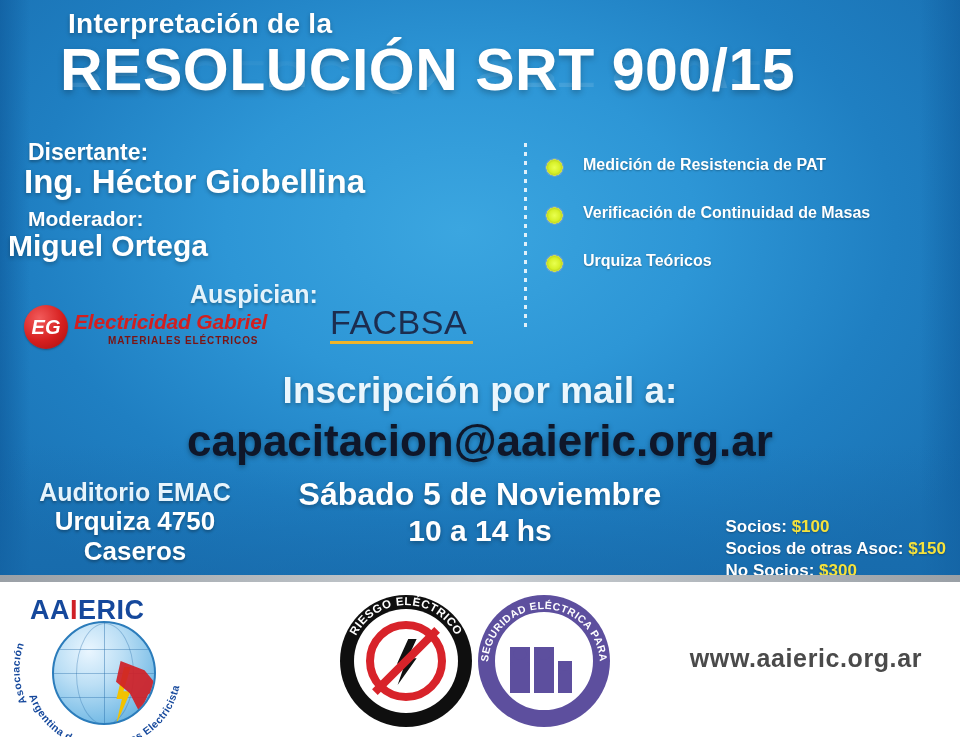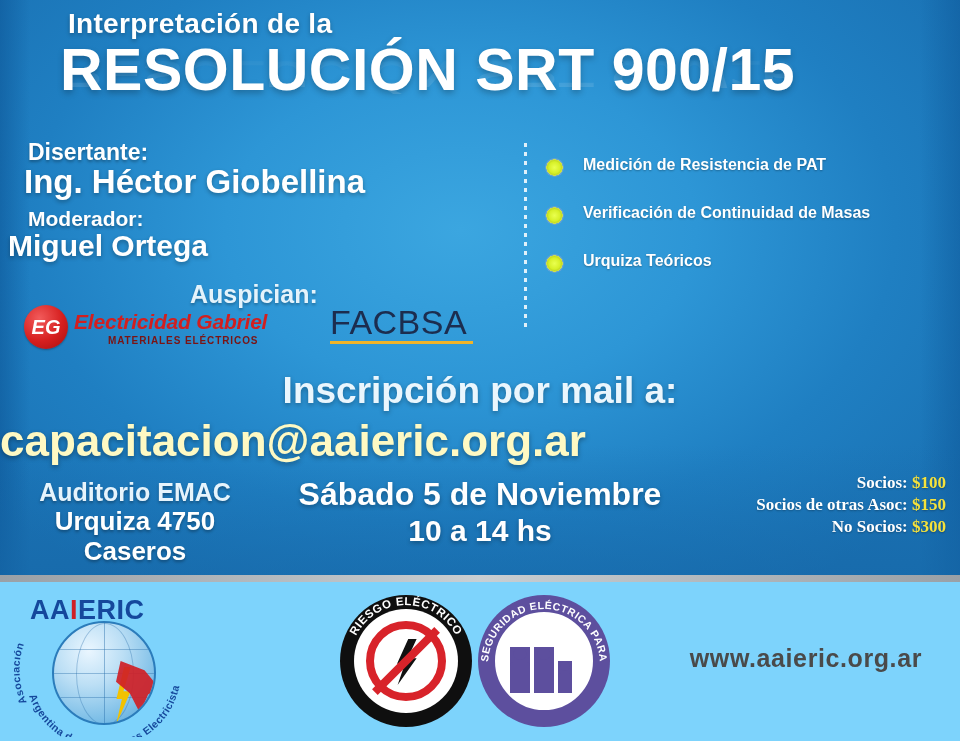--- a/index.html
+++ b/index.html
@@ -210,23 +210,24 @@
     text-align: center;
     font-size: 37px;
     font-weight: bold;
     color: #eaf6fd;
     text-shadow: 0 2px 5px rgba(0,0,0,0.3);
   }
   .inscription-mail {
     position: absolute;
     left: 0; top: 416px;
     width: 960px;
+    text-align: center;
     font-size: 44px;
     font-weight: bold;
-    color: #fef9c3;
+    color: #0f172a;
     text-shadow: 0 2px 5px rgba(0,0,0,0.35);
   }
 
   
   .venue-title {
     position: absolute;
     left: 10px; top: 478px;
     width: 250px; text-align: center;
     font-size: 25px; font-weight: bold; color: #e6f4fc;
     text-shadow: 0 2px 3px rgba(0,0,0,0.3);
@@ -254,23 +255,21 @@
   }
   .time-line {
     position: absolute;
     left: 270px; top: 514px;
     width: 420px; text-align: center;
     font-size: 30px; font-weight: bold; color: #ffffff;
     text-shadow: 0 2px 4px rgba(0,0,0,0.3);
   }
   .prices {
     position: absolute;
-    right: 14px; top: 472px;
-    text-align: right;
-    font-family: Liberation Serif, serif;
+    right: 14px; top: 516px;
   }
   .price-row {
     font-size: 17px;
     font-weight: bold;
     color: #ffffff;
     line-height: 22px;
     white-space: nowrap;
     text-shadow: 0 1px 2px rgba(0,0,0,0.3);
   }
   .price-amount { color: #f5e23c; }
@@ -281,21 +280,21 @@
     left: 0; top: 575px;
     width: 960px; height: 7px;
     background: linear-gradient(to right, #9aa0a6 0%, #c9ced2 50%, #9aa0a6 100%);
   }
 
   
   .footer {
     position: absolute;
     left: 0; top: 582px;
     width: 960px; height: 159px;
-    background: #7dd3fc;
+    background: #ffffff;
   }
 
   
   .logo-aaieric {
     position: absolute;
     left: 14px; top: 5px;
     width: 175px; height: 150px;
   }
   .aaieric-word {
     position: absolute;

